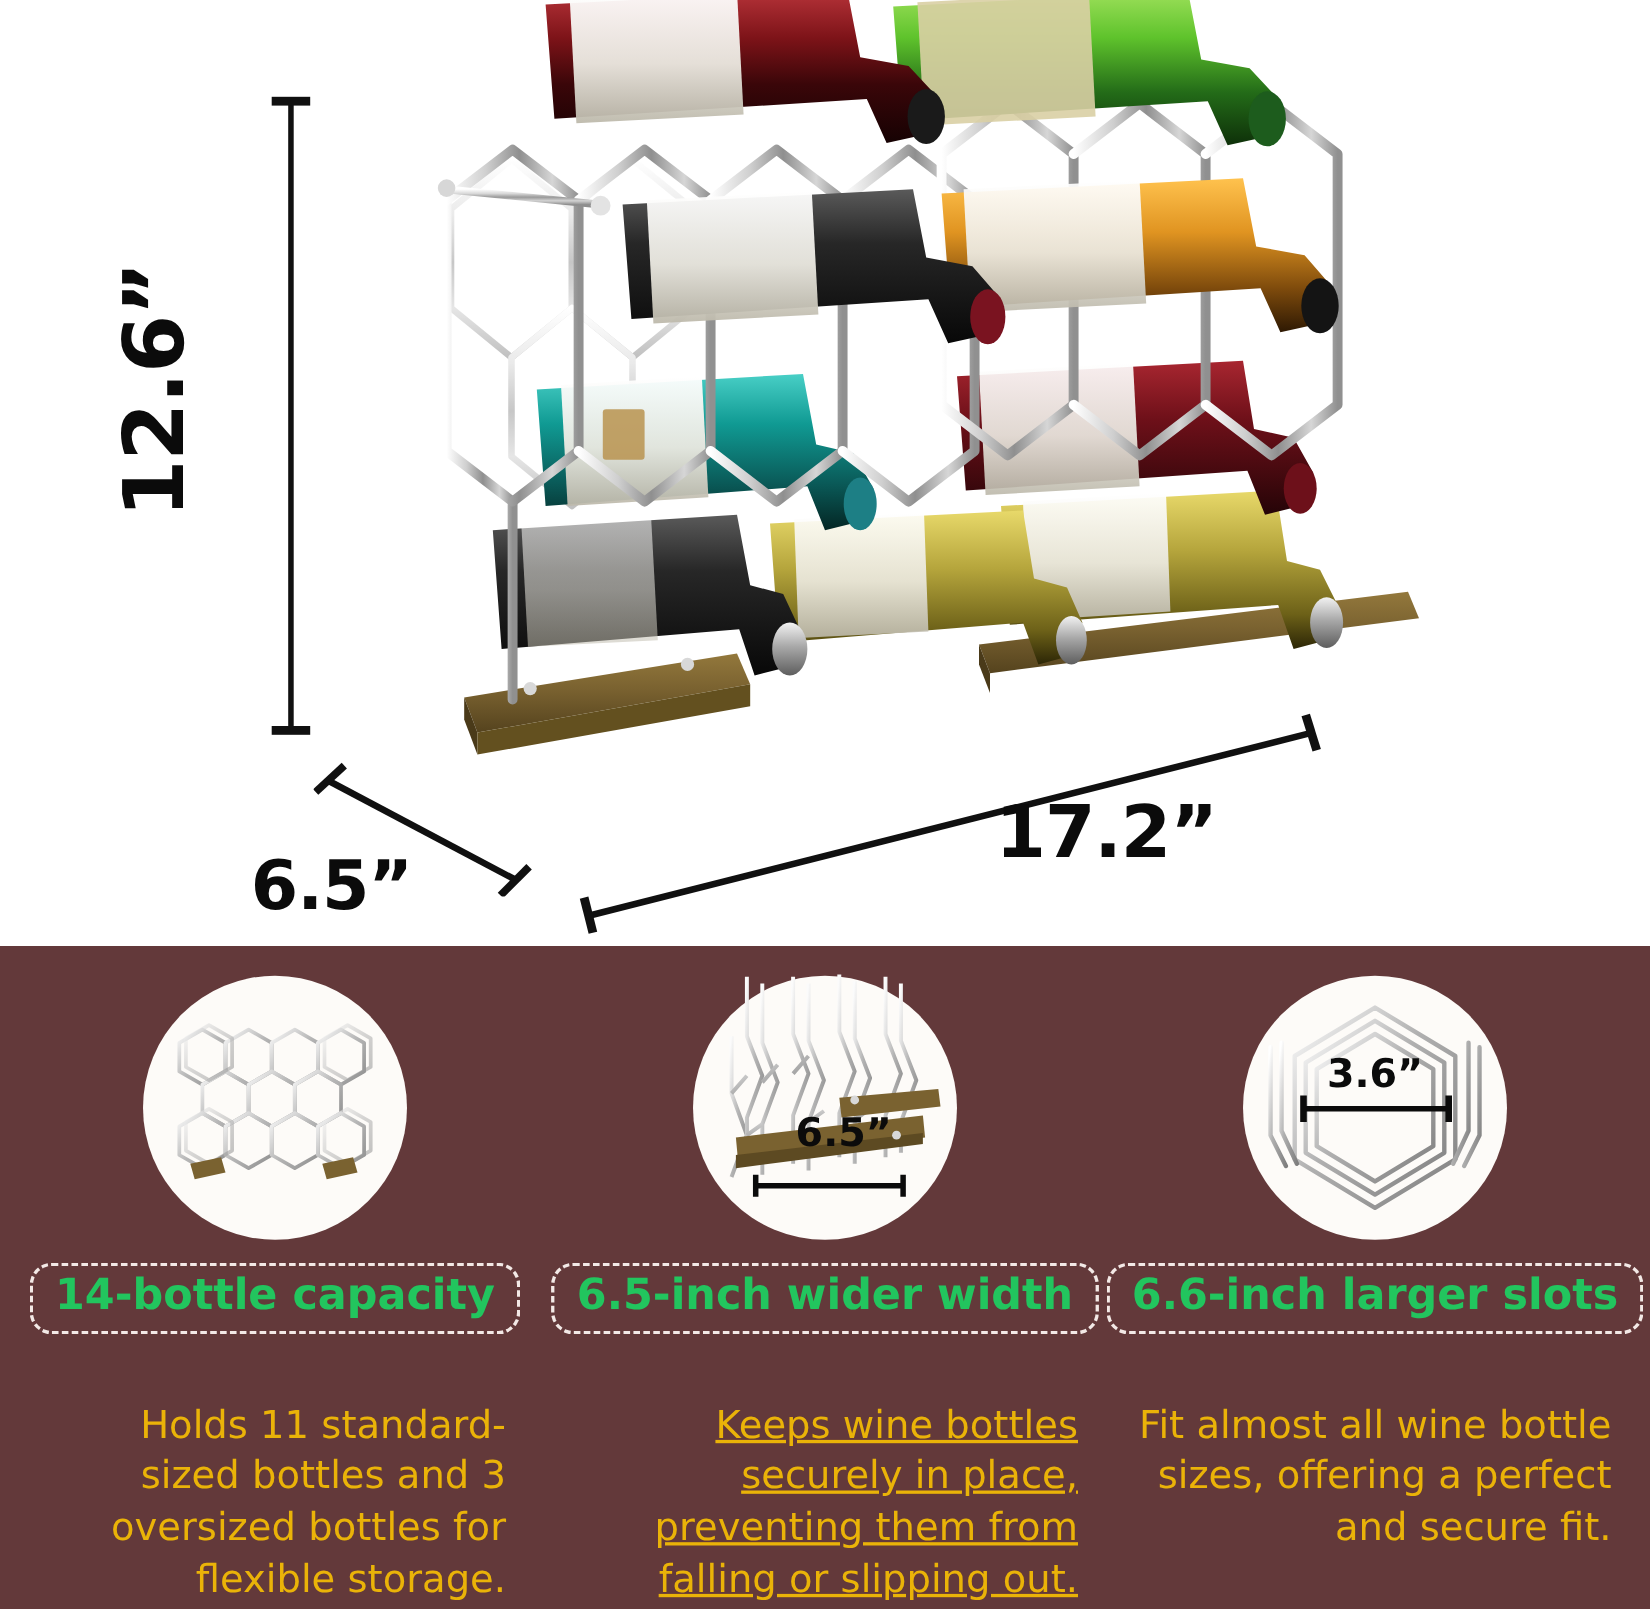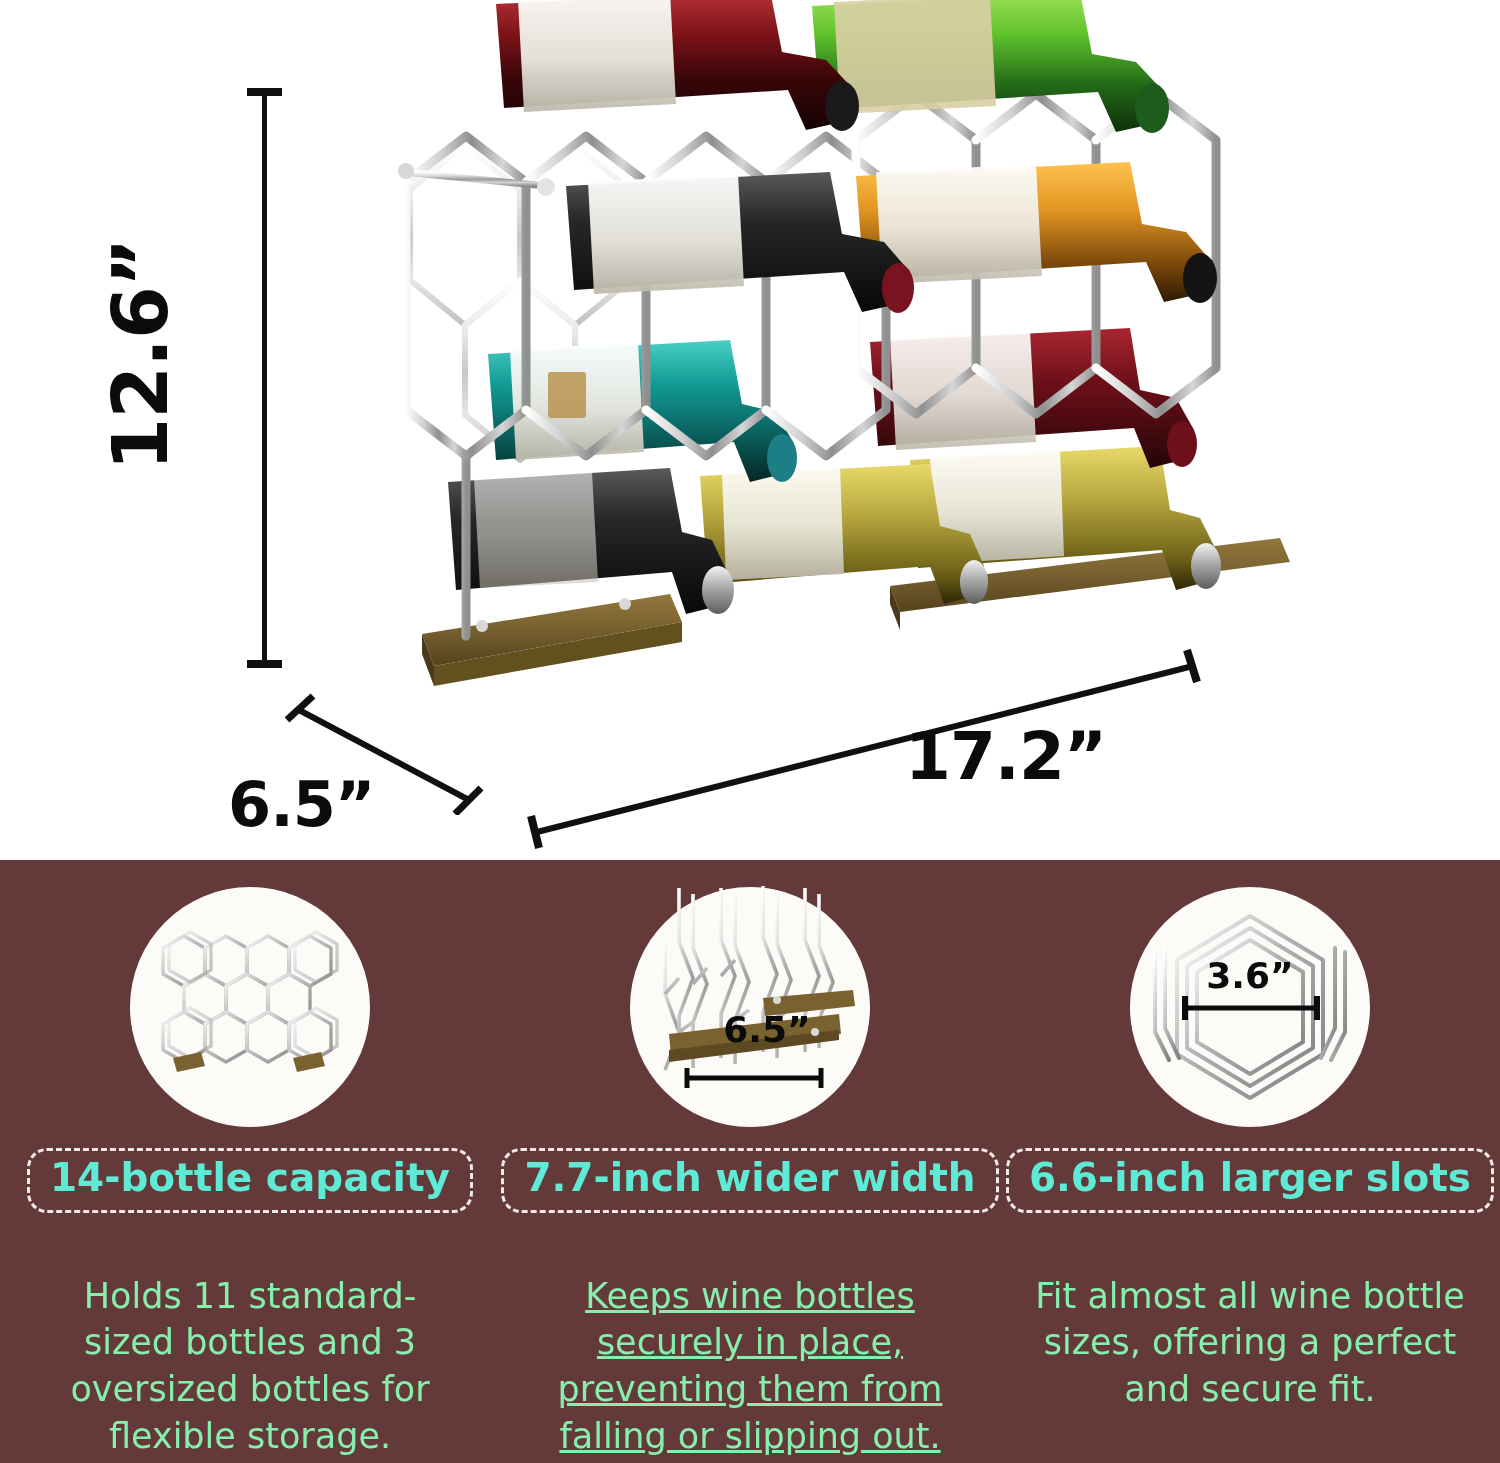--- a/index.html
+++ b/index.html
@@ -103,37 +103,37 @@
     justify-content: center;
   }
   .feature-icon-svg { width: 250px; height: 250px; display: block; }
 
   
   .feature-badge {
     margin-top: 16px;
     border: 3px dashed #f3e9e6;
     border-radius: 20px;
     padding: 7px 20px 11px 20px;
-    color: #5eead4;
+    color: #22c55e;
     font-family: "DejaVu Sans", sans-serif;
     font-size: 39px;
     font-weight: 700;
     line-height: 1.05;
     white-space: nowrap;
   }
 
   
   .feature-desc {
     margin-top: 60px;
-    color: #86efac;
+    color: #eab308;
     font-family: "DejaVu Sans", sans-serif;
     font-size: 35px;
     font-weight: 400;
     line-height: 1.33;
-    text-align: center;
+    text-align: right;
     max-width: 430px;
     padding: 0 14px;
   }
   .col-0 .feature-desc { max-width: 420px; }
   .col-1 .feature-desc { max-width: 460px; text-decoration: underline; }
   .col-2 .feature-desc { max-width: 430px; }
 </style>
 </head>
 <body>
 
@@ -424,21 +424,21 @@
             <path d="M44 168 L214 148 L214 158 L44 180 Z" fill="#5d4a22"></path>
             <circle cx="152" cy="118" r="4" fill="#d8d8d8"></circle>
             <circle cx="190" cy="150" r="4" fill="#d8d8d8"></circle>
 
             <text x="142" y="160" font-family="DejaVu Sans, sans-serif" font-size="36" font-weight="700" fill="#0b0b0b" text-anchor="middle">6.5”</text>
             <line x1="62" y1="196" x2="196" y2="196" stroke="#0b0b0b" stroke-width="5"></line>
             <line x1="62" y1="186" x2="62" y2="206" stroke="#0b0b0b" stroke-width="5"></line>
             <line x1="196" y1="186" x2="196" y2="206" stroke="#0b0b0b" stroke-width="5"></line>
           </svg>
         </div>
-        <div class="feature-badge">7.7-inch wider width</div>
+        <div class="feature-badge">6.5-inch wider width</div>
         <div class="feature-desc">Keeps wine bottles securely in place, preventing them from falling or slipping out.</div>
       </div>
 
       <div class="feature-col col-2">
         <div class="feature-icon-wrap">
           <svg class="feature-icon-svg" viewBox="0 0 250 250" xmlns="http://www.w3.org/2000/svg">
             <defs>
               <linearGradient id="fw3" x1="0" y1="0" x2="1" y2="1">
                 <stop offset="0%" stop-color="#ffffff"></stop>
                   <stop offset="45%" stop-color="#b0b0b0"></stop>

